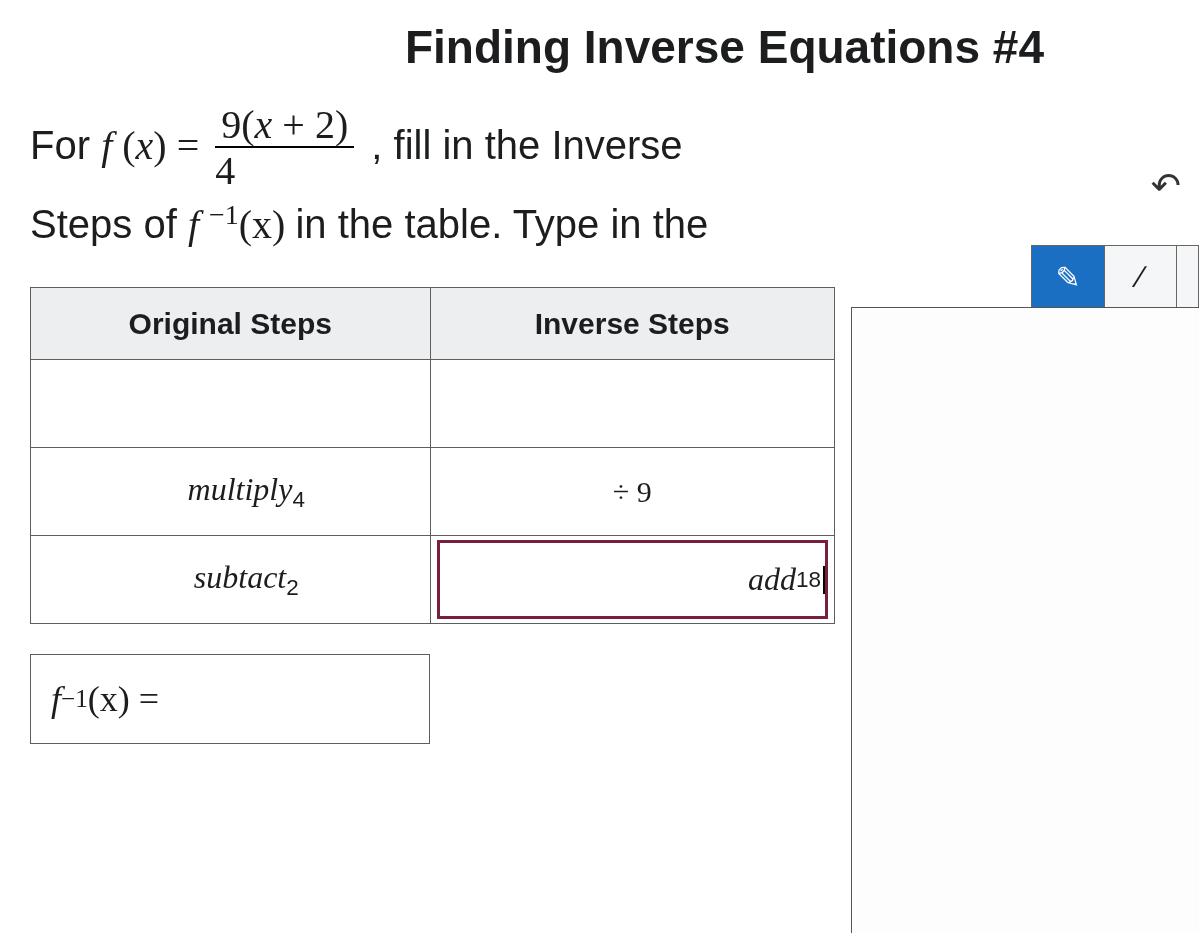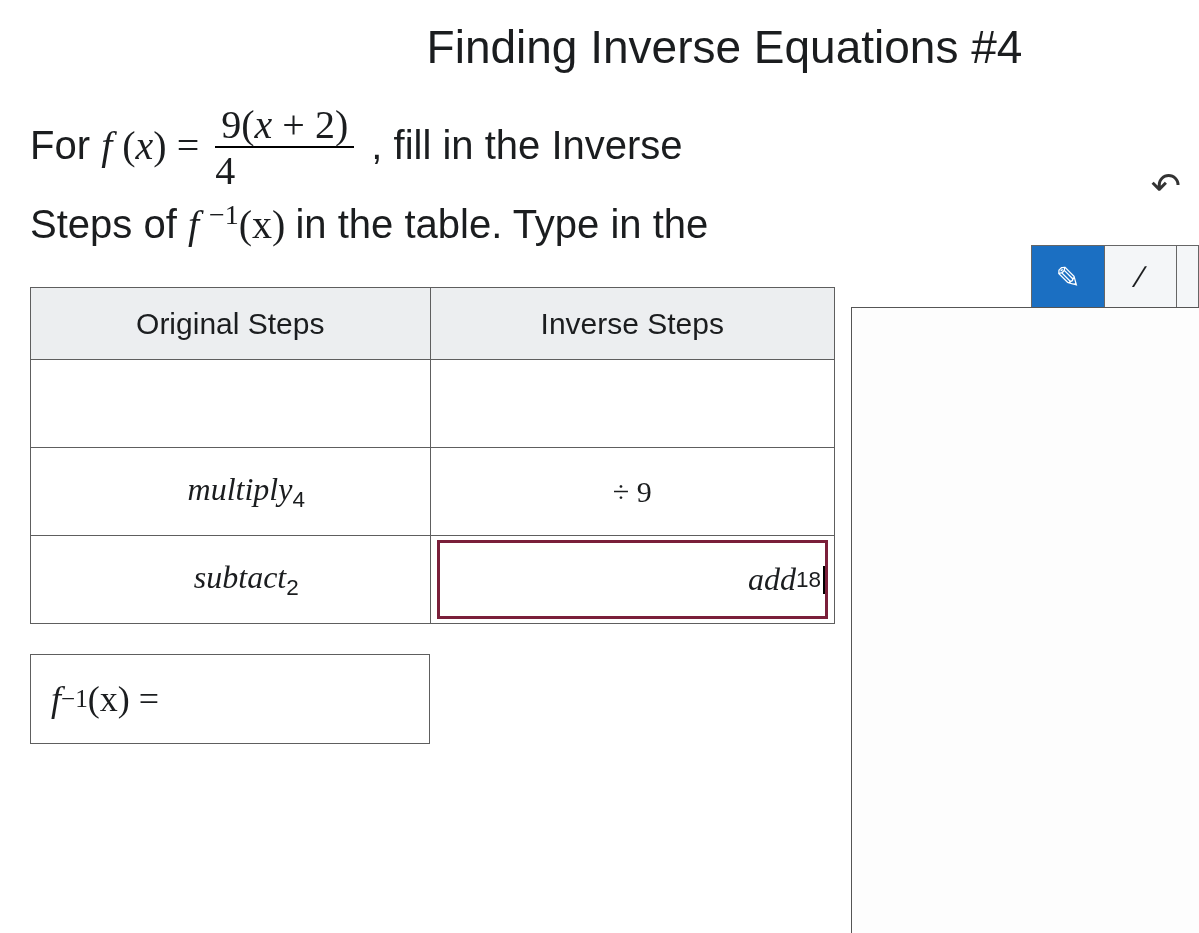--- a/index.html
+++ b/index.html
@@ -15,21 +15,21 @@
   }
   .page {
     position: relative;
     width: 1199px;
     height: 933px;
     padding: 10px 0 0 0;
   }
   .title {
     text-align: center;
     font-size: 46px;
-    font-weight: 400;
+    font-weight: 700;
     margin: 10px 0 30px 0;
     padding-left: 250px;
   }
   .prompt {
     font-size: 40px;
     line-height: 1.6;
     padding: 0 30px 0 30px;
     max-width: 870px;
   }
   .math-f { font-style: italic; font-family: "Times New Roman", serif; }
@@ -96,21 +96,21 @@
   }
   .steps-table th, .steps-table td {
     border: 1px solid #5e5e5e;
     height: 88px;
     font-size: 30px;
     text-align: center;
     vertical-align: middle;
   }
   .steps-table th {
     background: #eceef0;
-    font-weight: 400;
+    font-weight: 700;
     font-size: 30px;
     height: 72px;
   }
   .steps-table td.left { width: 400px; padding-left: 33px; }
   .steps-table td.right { width: 405px; }
   .italic-word { font-style: italic; font-family: "Times New Roman", serif; font-size: 32px; }
   .sub { font-size: 0.75em; vertical-align: sub; font-style: normal; }
   .divide { font-family: "Times New Roman", serif; font-size: 30px; }
   .highlight-cell {
     position: relative;

